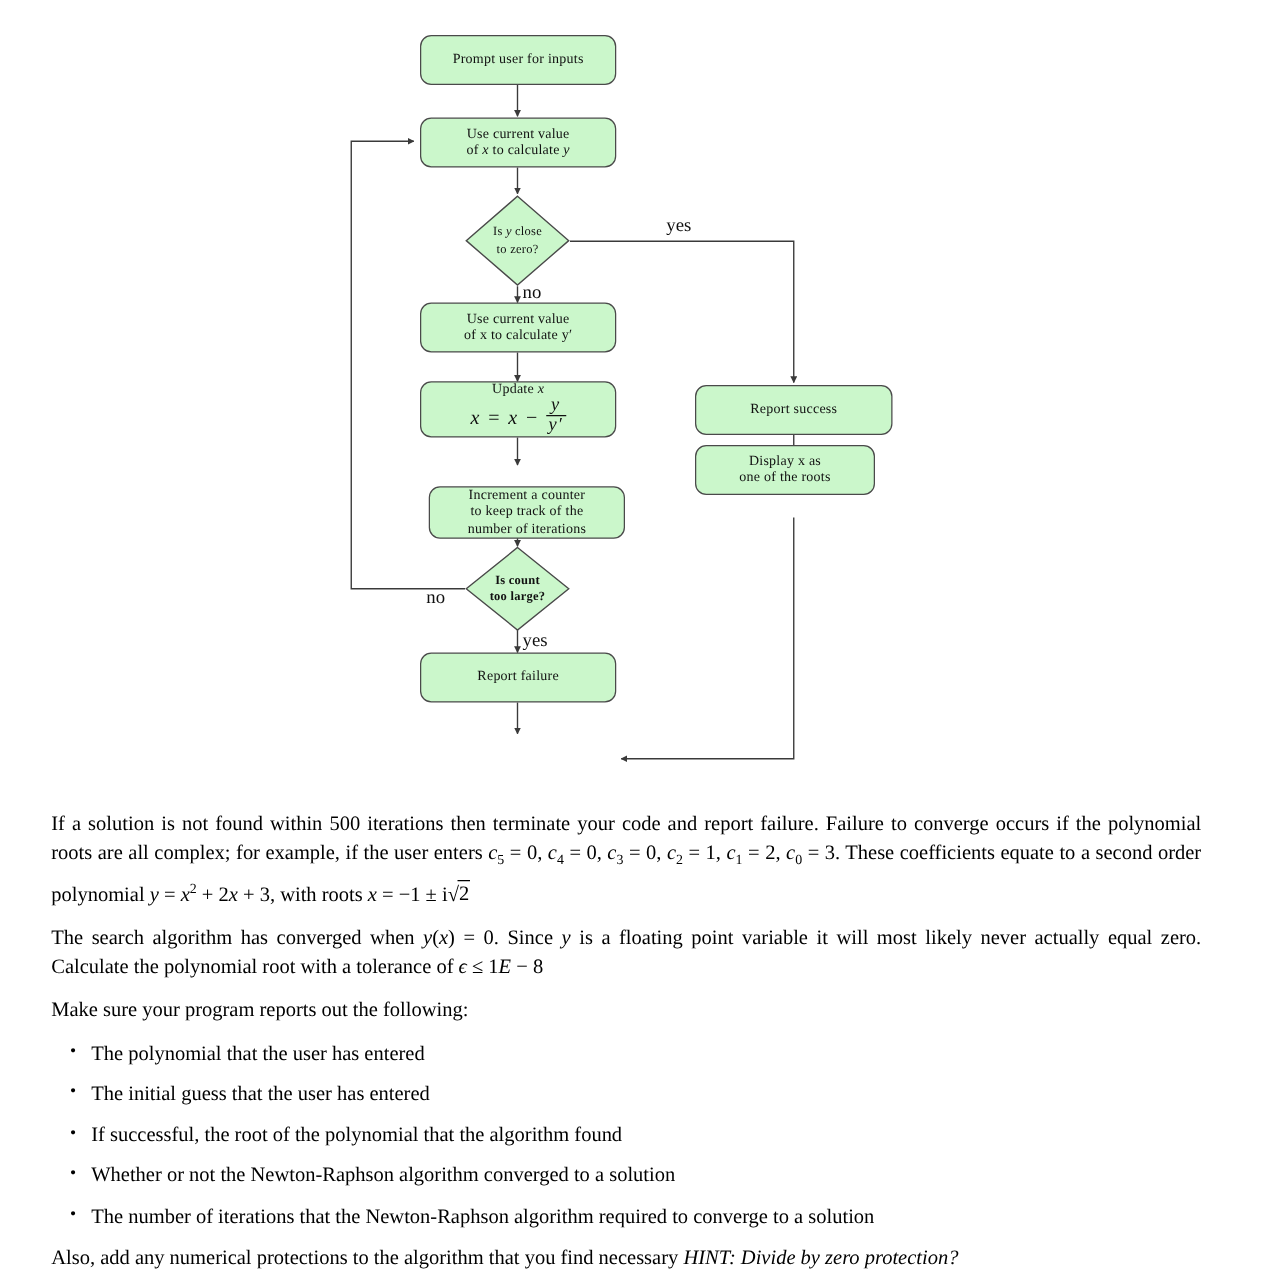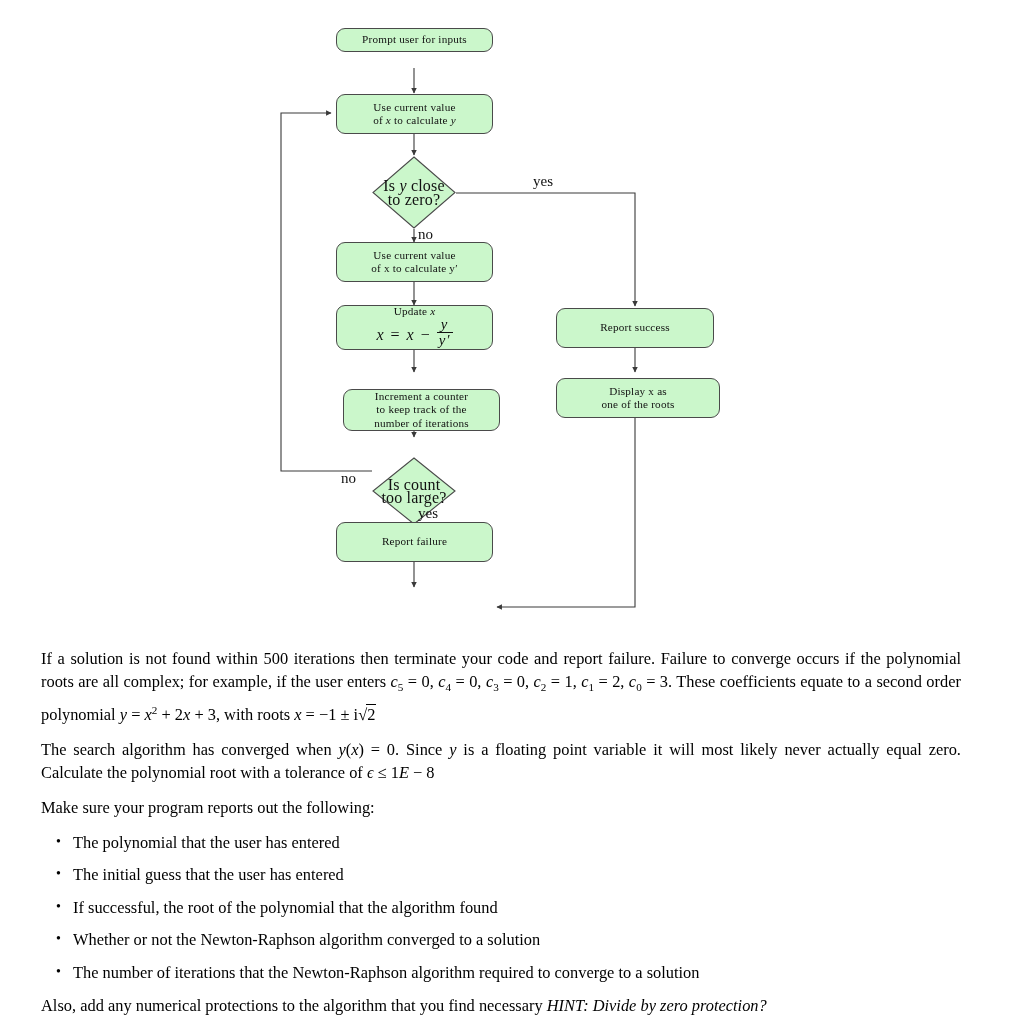--- a/index.html
+++ b/index.html
@@ -51,21 +51,21 @@
     position: absolute;
   }
   .fc-diamond-label {
     position: absolute;
     left: 0; top: 0;
     width: 100%; height: 100%;
     display: flex;
     align-items: center;
     justify-content: center;
     text-align: center;
-    font-size: 16px;
+    font-size: 10px;
     line-height: 13.5px;
     letter-spacing: 0.2px;
     color: #111;
   }
   .edge-label {
     position: absolute;
     font-size: 15px;
     font-family: "Liberation Serif", "DejaVu Serif", serif;
     color: #111;
   }
@@ -165,21 +165,21 @@
       <path d="M 372 471 L 281 471 L 281 113 L 331 113" marker-end="url(#arrow)"></path>
 
       <path d="M 456 193 L 635 193 L 635 306" marker-end="url(#arrow)"></path>
 
       <line x1="635" y1="348" x2="635" y2="372" marker-end="url(#arrow)"></line>
 
       <path d="M 635 414 L 635 607 L 497 607" marker-end="url(#arrow)"></path>
     </g>
   </svg>
 
-  <div class="fc-node" style="left:336px; top:28px; width:157px; height:24px;">
+  <div class="fc-node" style="left:336px; top:28px; width:157px; height:40px;">
     <span class="inner">Prompt user for inputs</span>
   </div>
 
   <div class="fc-node" style="left:336px; top:94px; width:157px; height:40px;">
     <span class="inner">
       <span>Use current value</span><br>
       <span>of </span><span class="mi">x</span><span> to calculate </span><span class="mi">y</span>
     </span>
   </div>
 
@@ -222,21 +222,21 @@
   </div>
 
   <div class="fc-node" style="left:343px; top:372px; width:157px; height:42px;margin-top:17px;">
     <span class="inner">
       <span>Increment a counter</span><br>
       <span>to keep track of the</span><br>
       <span>number of iterations</span>
     </span>
   </div>
 
-  <div class="fc-diamond-wrap" style="left:372px; top:457px; width:84px; height:68px;">
+  <div class="fc-diamond-wrap" style="left:372px; top:437px; width:84px; height:68px;font-weight:bold;">
     <svg width="84" height="68">
       <polygon points="42,1 83,34 42,67 1,34" fill="#cbf7cb" stroke="#4a4a4a" stroke-width="1.1"></polygon>
     </svg>
     <div class="fc-diamond-label">
       <div>
         <span>Is count</span><br>
         <span>too large?</span>
       </div>
     </div>
   </div>
@@ -246,21 +246,21 @@
 
   <div class="fc-node" style="left:336px; top:522px; width:157px; height:40px;">
     <span class="inner">Report failure</span>
   </div>
 
 
   <div class="fc-node" style="left:556px; top:308px; width:158px; height:40px;">
     <span class="inner">Report success</span>
   </div>
 
-  <div class="fc-node" style="left:556px; top:378px; width:164px; height:40px;">
+  <div class="fc-node" style="left:556px; top:356px; width:144px; height:40px;">
     <span class="inner">
       <span>Display x as</span><br>
       <span>one of the roots</span>
     </span>
   </div>
 
 </div>
 
 <div id="prose">
 

